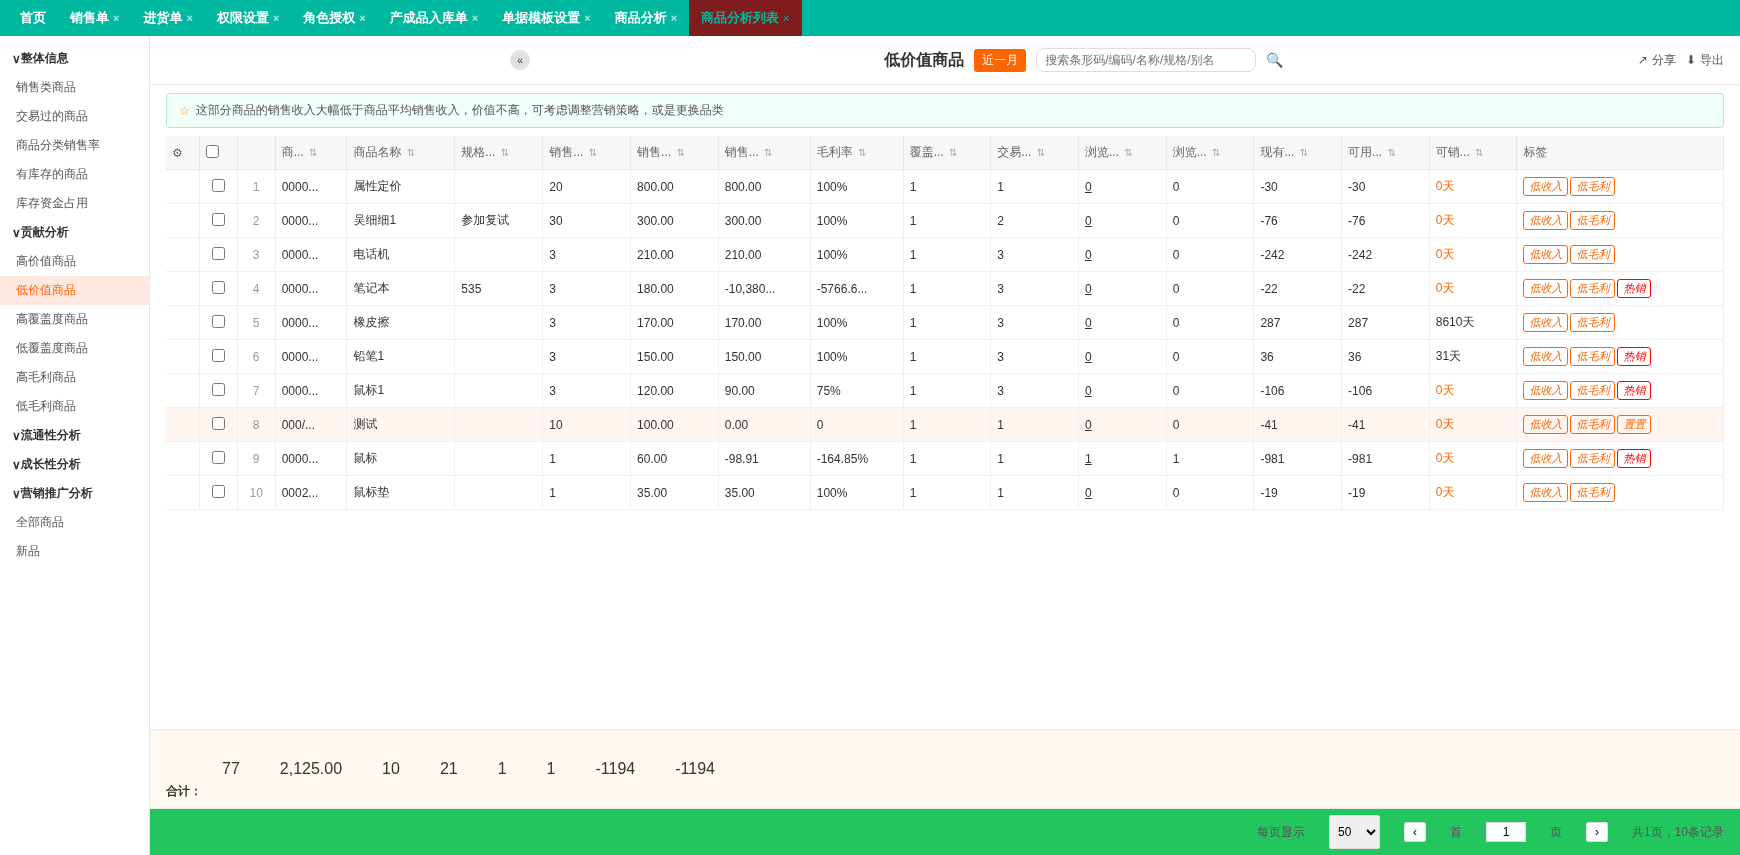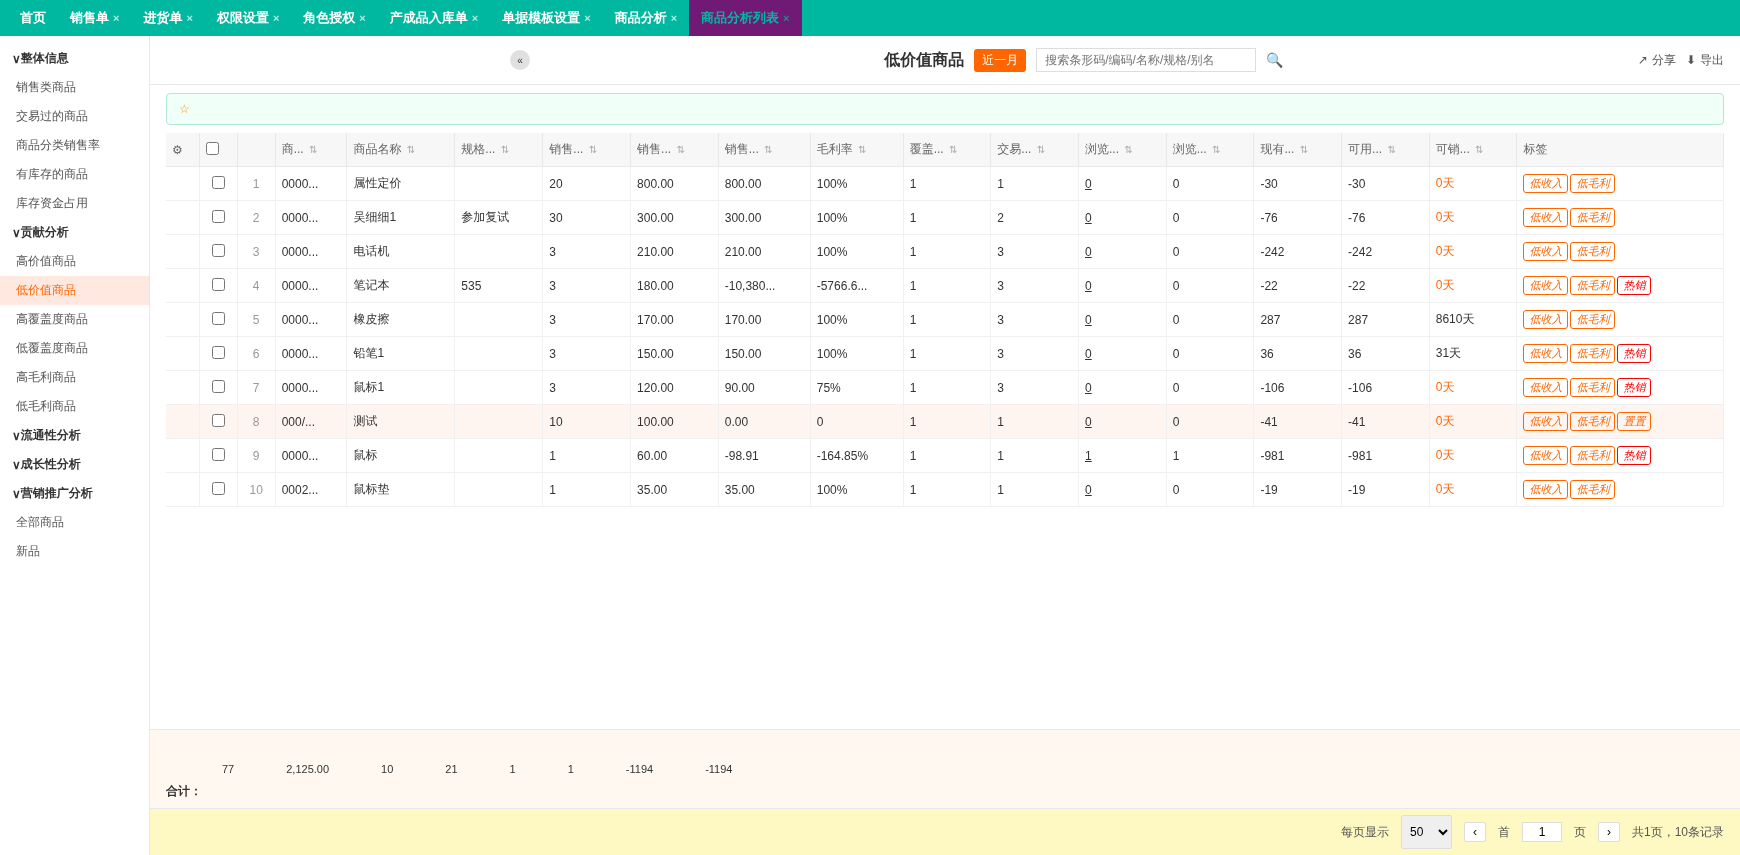--- a/index.html
+++ b/index.html
@@ -1,42 +1,42 @@
 <!DOCTYPE html>
 <html><head>
   <meta charset="utf-8">
   <style>
     * { box-sizing: border-box; margin: 0; padding: 0; }
     body { font-family: 'Microsoft YaHei', Arial, sans-serif; font-size: 12px; background: #f5f5f5; color: #333; height: 855px; overflow: hidden; display: flex; flex-direction: column; }
 
     
     .top-nav { background: #00b8a0; display: flex; align-items: center; height: 36px; padding: 0 8px; flex-shrink: 0; font-weight: bold; }
     .nav-item { color: #fff; padding: 0 12px; height: 36px; display: flex; align-items: center; cursor: pointer; font-size: 13px; white-space: nowrap; }
-    .nav-item.active { background: #701a75; color: #00b8a0; }
+    .nav-item.active { background: #7f1d1d; color: #00b8a0; }
     .nav-item .close-x { margin-left: 4px; opacity: 0.7; font-size: 11px; }
 
     
     .main-layout { display: flex; flex: 1; overflow: hidden; }
 
     
     .sidebar { width: 150px; background: #fff; border-right: 1px solid #e8e8e8; flex-shrink: 0; overflow-y: auto; padding: 8px 0; }
     .sidebar-group { }
     .sidebar-group-title { padding: 6px 12px; color: #333; font-weight: bold; font-size: 12px; display: flex; align-items: center; cursor: pointer; }
     .sidebar-item { padding: 6px 16px; color: #555; cursor: pointer; font-size: 12px; white-space: nowrap; }
     .sidebar-item.active { background: #ffe8e0; color: #ff6600; }
     .collapse-btn { width: 20px; height: 20px; background: #e0e0e0; border-radius: 50%; display: flex; align-items: center; justify-content: center; cursor: pointer; font-size: 10px; margin: 4px auto; }
 
     
     .content { flex: 1; display: flex; flex-direction: column; overflow: hidden; background: #fff; }
 
     
     .content-header { padding: 10px 16px; display: flex; align-items: center; gap: 10px; border-bottom: 1px solid #e8e8e8; flex-shrink: 0; }
     .page-title { font-size: 16px; font-weight: bold; color: #333; }
     .tag-btn { background: #ff6600; color: #fff; border: none; padding: 3px 8px; border-radius: 3px; font-size: 12px; cursor: pointer; }
-    .search-box { border: 1px solid #ddd; border-radius: 0; padding: 4px 8px; font-size: 12px; width: 220px; outline: none; color: #999; }
+    .search-box { border: 1px solid #ddd; border-radius: 8px; padding: 4px 8px; font-size: 12px; width: 220px; outline: none; color: #999; }
     .search-icon { color: #ff6600; font-size: 14px; cursor: pointer; }
     .header-actions { margin-left: auto; display: flex; gap: 10px; }
     .action-btn { color: #555; cursor: pointer; font-size: 12px; display: flex; align-items: center; gap: 4px; border: none; background: none; }
 
     
     .info-banner { background: #f0fff8; border: 1px solid #b2e8d8; margin: 8px 16px; padding: 8px 12px; border-radius: 4px; color: #555; font-size: 12px; display: flex; align-items: center; gap: 6px; flex-shrink: 0; }
     .info-icon { color: #ff9900; }
 
     
     .table-wrapper { flex: 1; overflow: auto; padding: 0 16px; }
@@ -50,24 +50,24 @@
     .tag-orange { color: #ff6600; border: 1px solid #ff6600; }
     .tag-red { color: #ff0000; border: 1px solid #ff0000; }
     .underline { text-decoration: underline; cursor: pointer; color: #333; }
     .row-num { color: #999; text-align: center; }
     .checkbox-cell { text-align: center; }
     input[type=checkbox] { cursor: pointer; }
 
     
     .table-footer { border-top: 1px solid #e8e8e8; padding: 8px 16px; display: flex; align-items: center; background: #fff8f0; flex-shrink: 0; }
     .footer-label { font-weight: bold; margin-right: 20px; margin-top: 45px; }
-    .footer-values { display: flex; gap: 52px; font-size: 11px; }
-
-    
-    .pagination { border-top: 1px solid #e8e8e8; padding: 6px 16px; display: flex; align-items: center; justify-content: flex-end; gap: 12px; flex-shrink: 0; background: #fef9c3; }
+    .footer-values { display: flex; gap: 40px; font-size: 16px; }
+
+    
+    .pagination { border-top: 1px solid #e8e8e8; padding: 6px 16px; display: flex; align-items: center; justify-content: flex-end; gap: 24px; flex-shrink: 0; background: #22c55e; }
     .page-info { font-size: 12px; color: #555; }
     .page-btn { border: 1px solid #ddd; background: #fff; padding: 2px 8px; cursor: pointer; font-size: 12px; border-radius: 2px; }
     .page-input { border: 1px solid #ddd; width: 40px; text-align: center; padding: 2px 4px; font-size: 12px; }
     .per-page-select { border: 1px solid #ddd; padding: 8px 4px; font-size: 12px; border-radius: 2px; cursor: pointer; }
   </style>
 </head>
 <body>
 
 <div class="top-nav">
   <div class="nav-item">首页</div>
@@ -139,20 +139,21 @@
         </button>
         <button class="action-btn">
           <span>⬇</span>
           <span>导出</span>
         </button>
       </div>
     </div>
 
     <div class="info-banner">
       <span class="info-icon">☆</span>
+      <span>这部分商品的销售收入大幅低于商品平均销售收入，价值不高，可考虑调整营销策略，或是更换品类</span>
     </div>
 
     <div class="table-wrapper">
       <table>
         <thead>
           <tr>
             <th>⚙</th>
             <th><input type="checkbox" style=""></th>
             <th></th>
             <th>商... <span class="sort-icon">⇅</span></th>

